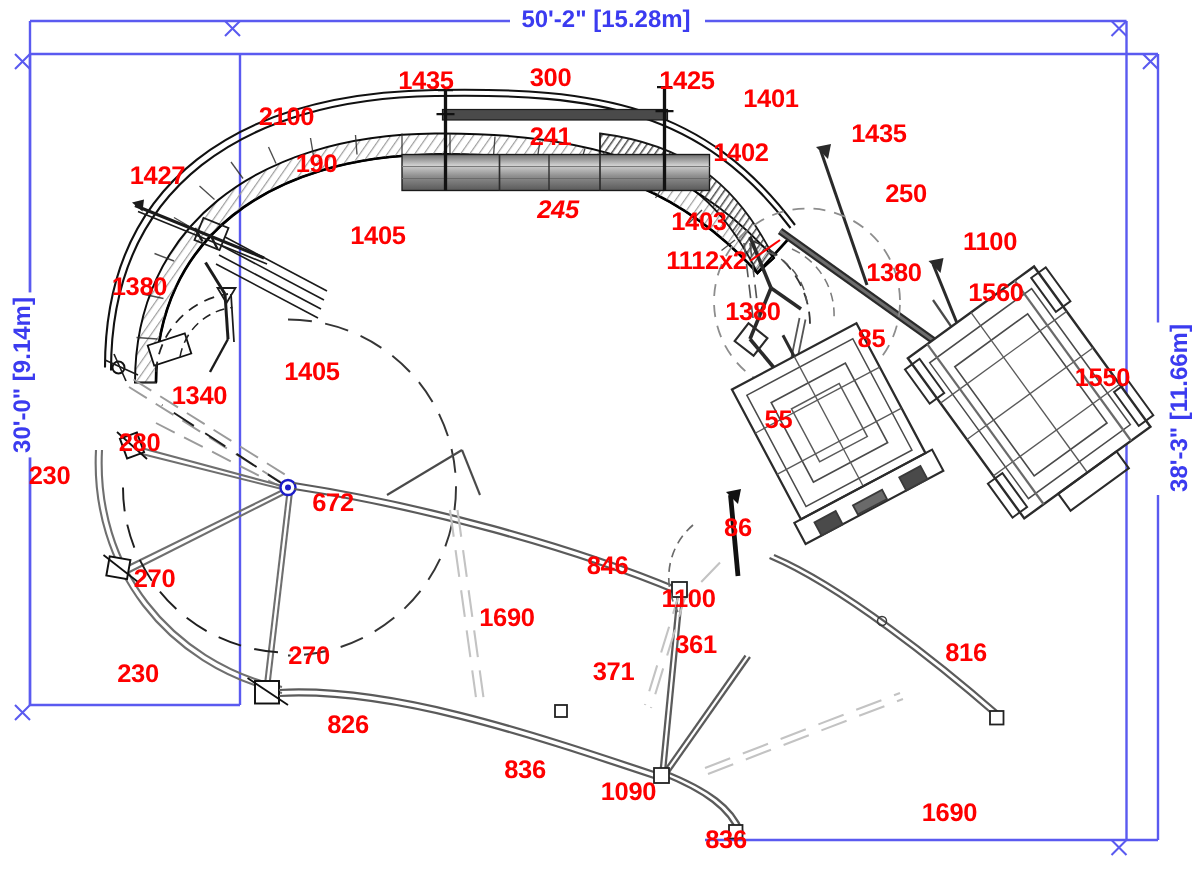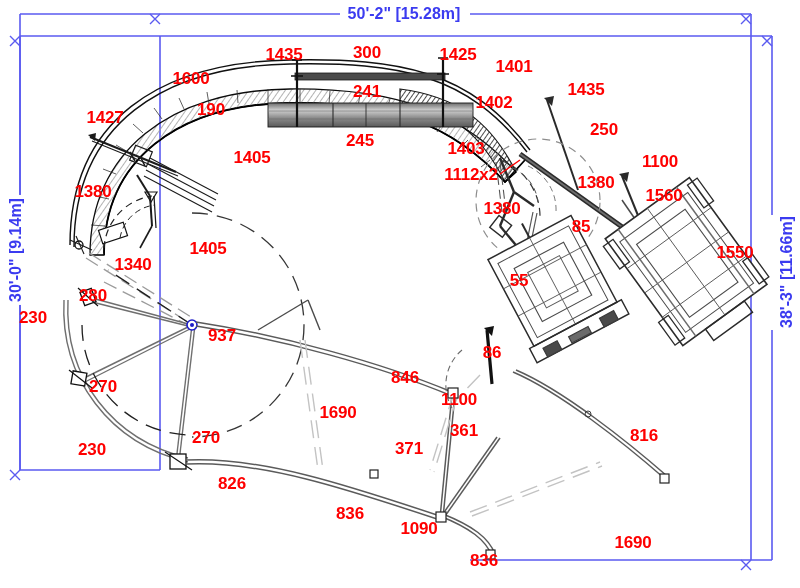--- a/index.html
+++ b/index.html
@@ -363,44 +363,44 @@
   </svg>
 
   <div class="dim-label" style="left:404px; top:14px;">50'-2" [15.28m]</div>
   <div class="dim-label vert-left" style="left:16px; top:250px;">30'-0" [9.14m]</div>
   <div class="dim-label vert-right" style="left:787px; top:272px;">38'-3" [11.66m]</div>
 
   <div class="part-label" style="left:284px; top:54px;">1435</div>
   <div class="part-label" style="left:367px; top:52px;">300</div>
   <div class="part-label" style="left:458px; top:54px;">1425</div>
   <div class="part-label" style="left:514px; top:66px;">1401</div>
-  <div class="part-label" style="left:191px; top:78px;">1600</div>
+  <div class="part-label" style="left:191px; top:78px;">2100</div>
   <div class="part-label" style="left:586px; top:89px;">1435</div>
   <div class="part-label" style="left:367px; top:91px;">241</div>
   <div class="part-label" style="left:211px; top:109px;">190</div>
   <div class="part-label" style="left:494px; top:102px;">1402</div>
   <div class="part-label" style="left:105px; top:117px;">1427</div>
   <div class="part-label" style="left:604px; top:129px;">250</div>
-  <div class="part-label" style="left:360px; top:140px;">245</div>
+  <div class="part-label" style="left:372px; top:140px;font-style:italic;">245</div>
   <div class="part-label" style="left:466px; top:148px;">1403</div>
   <div class="part-label" style="left:660px; top:161px;">1100</div>
   <div class="part-label" style="left:252px; top:157px;">1405</div>
   <div class="part-label" style="left:471px; top:174px;">1112x2</div>
   <div class="part-label" style="left:93px; top:191px;">1380</div>
   <div class="part-label" style="left:596px; top:182px;">1380</div>
   <div class="part-label" style="left:664px; top:195px;">1560</div>
   <div class="part-label" style="left:502px; top:208px;">1380</div>
   <div class="part-label" style="left:581px; top:226px;">85</div>
   <div class="part-label" style="left:735px; top:252px;">1550</div>
   <div class="part-label" style="left:208px; top:248px;">1405</div>
   <div class="part-label" style="left:133px; top:264px;text-align:right;">1340</div>
   <div class="part-label" style="left:519px; top:280px;">55</div>
   <div class="part-label" style="left:93px; top:295px;">280</div>
   <div class="part-label" style="left:33px; top:317px;">230</div>
-  <div class="part-label" style="left:222px; top:335px;">937</div>
+  <div class="part-label" style="left:222px; top:335px;">672</div>
   <div class="part-label" style="left:492px; top:352px;">86</div>
   <div class="part-label" style="left:103px; top:386px;">270</div>
   <div class="part-label" style="left:405px; top:377px;">846</div>
   <div class="part-label" style="left:459px; top:399px;">1100</div>
   <div class="part-label" style="left:338px; top:412px;">1690</div>
   <div class="part-label" style="left:464px; top:430px;">361</div>
   <div class="part-label" style="left:409px; top:448px;">371</div>
   <div class="part-label" style="left:92px; top:449px;">230</div>
   <div class="part-label" style="left:206px; top:437px;">270</div>
   <div class="part-label" style="left:644px; top:435px;">816</div>

